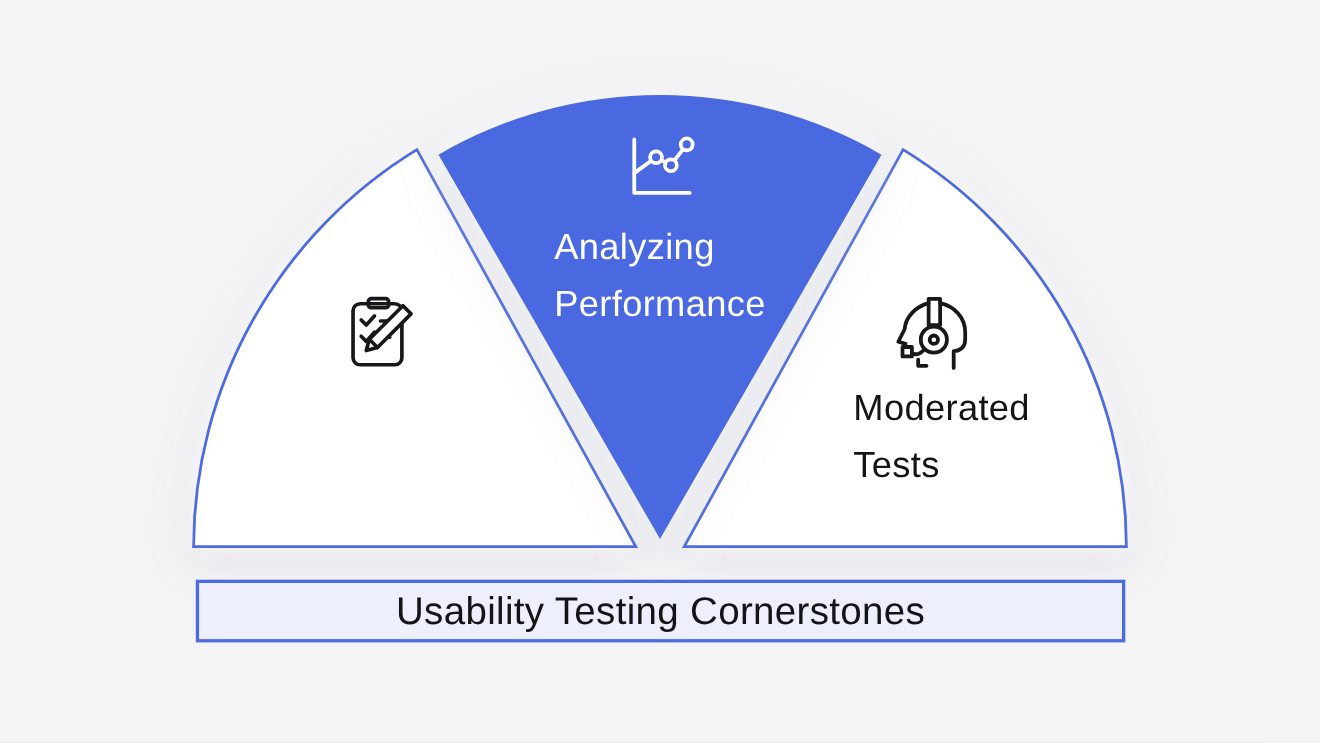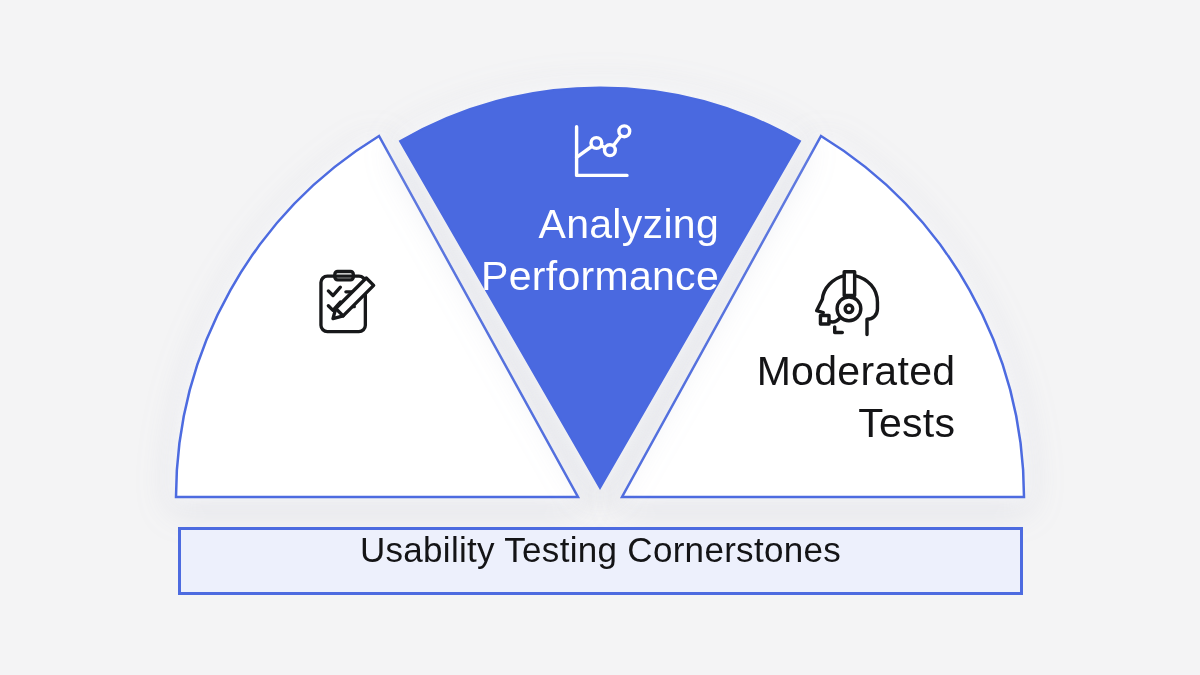--- a/index.html
+++ b/index.html
@@ -29,40 +29,40 @@
   .wedge-accent {
     fill: var(--accent-fill);
     stroke: var(--accent-fill);
     stroke-width: 2;
     filter: drop-shadow(0 0 12px rgba(255,255,255,0.95)) drop-shadow(0 8px 16px rgba(125,135,165,0.20));
   }
   .seg-label {
     position: absolute;
     transform: translateX(-50%);
     width: min-content;
-    text-align: right;
-    font-size: 41px;
+    text-align: left;
+    font-size: 33px;
     line-height: 52px;
     letter-spacing: 0.3px;
     color: var(--text-dark);
     white-space: normal;
   }
   .seg-label.light { color: var(--text-light); }
   .icon { position: absolute; }
   .icon svg { display: block; }
   .ink { stroke: #17181a; stroke-width: 3.6; fill: none; stroke-linecap: round; stroke-linejoin: round; }
   .wht { stroke: #ffffff; stroke-width: 3.8; fill: none; stroke-linecap: round; stroke-linejoin: round; }
   .dot { fill: var(--accent-fill); stroke: #ffffff; stroke-width: 3.8; }
   .banner {
     position: absolute;
     left: 178px; top: 527px;
-    width: 845px; height: 68px;
+    width: 845px; height: 57px;
     background: var(--banner-fill);
     border: 3px solid var(--accent-border);
-    display: flex; align-items: flex-start; justify-content: center;
+    display: flex; align-items: center; justify-content: center;
     font-size: 35px;
     letter-spacing: 0.3px;
     color: var(--text-dark);
   }
 </style>
 </head>
 <body>
 
 <div class="stage">
 

